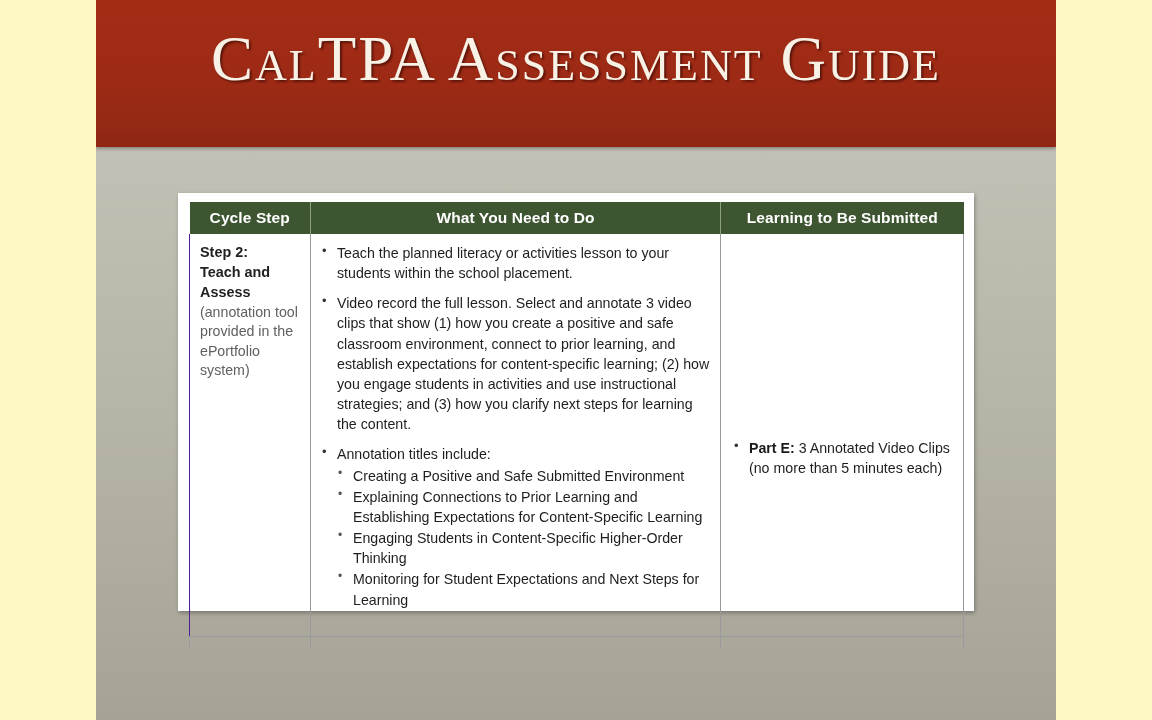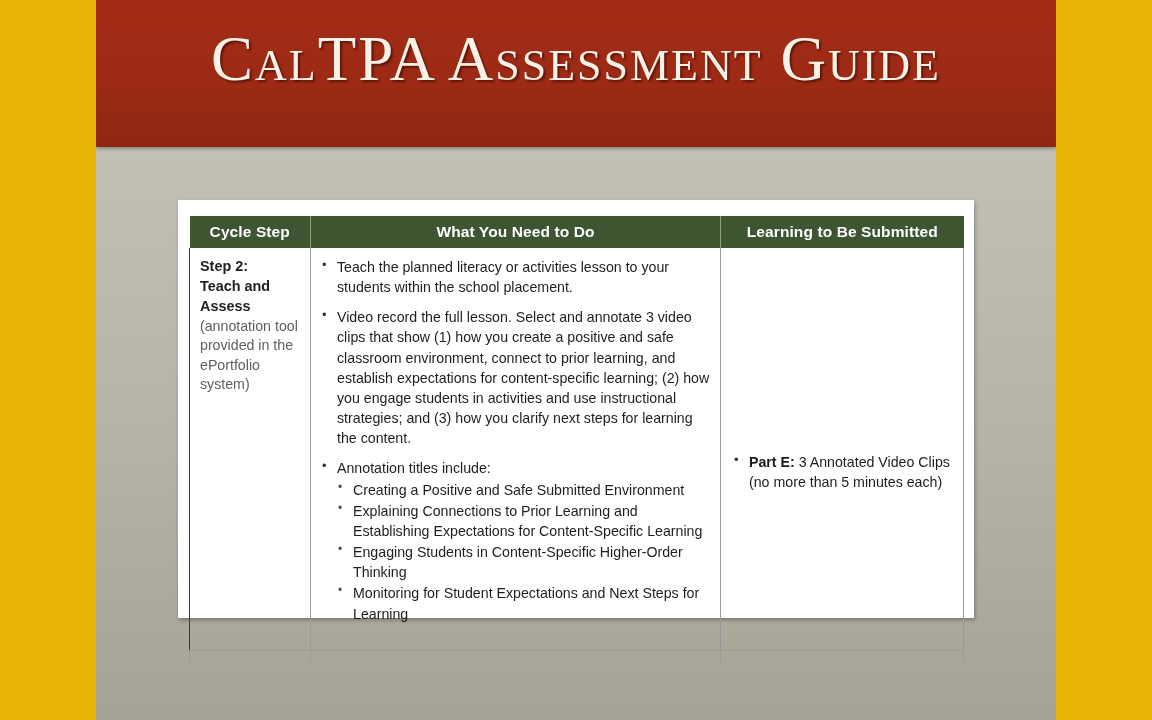--- a/index.html
+++ b/index.html
@@ -12,21 +12,21 @@
     height: 720px;
     overflow: hidden;
     font-family: "Liberation Sans", sans-serif;
   }
 
   
   #stage {
     position: relative;
     width: 1152px;
     height: 720px;
-    background: #eab308;
+    background: #fef9c3;
   }
 
   #slide {
     position: absolute;
     left: 96px;
     top: 0px;
     width: 960px;
     height: 720px;
     background: linear-gradient(180deg, #c7c3b9 0%, #c2bfb4 22%, #b5b2a6 62%, #a6a396 100%);
     overflow: hidden;
@@ -55,26 +55,26 @@
     color: #f7f1e6;
     text-shadow: 2px 2px 2px rgba(60,10,4,0.65);
     white-space: nowrap;
     line-height: 1.05;
   }
 
   
   #table-card {
     position: absolute;
     left: 82px;          
-    top: 200px;
+    top: 193px;
     width: 796px;        
     height: 418px;
     background: #ffffff;
     box-shadow: 1px 2px 4px rgba(0,0,0,0.30);
-    padding: 16px 11px 0 11px;
+    padding: 9px 11px 0 11px;
     box-sizing: border-box;
   }
 
   table.guide {
     width: 100%;
     border-collapse: collapse;
     table-layout: fixed;
   }
 
   

